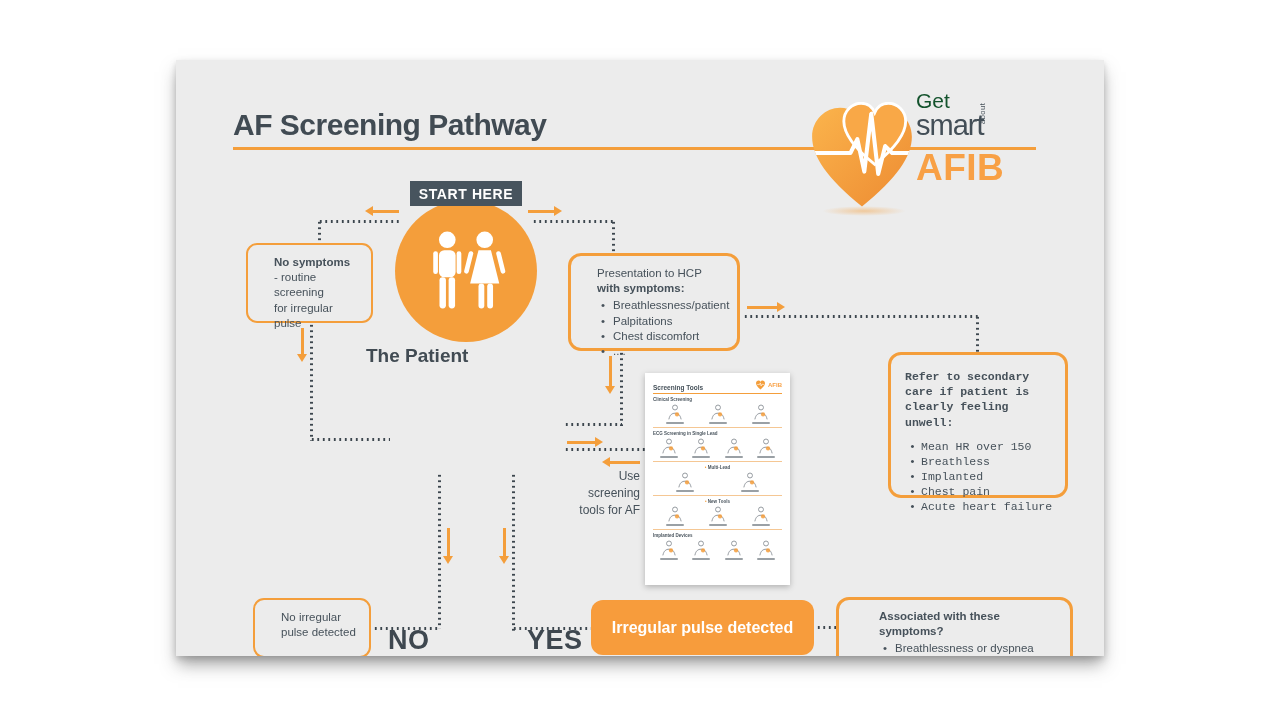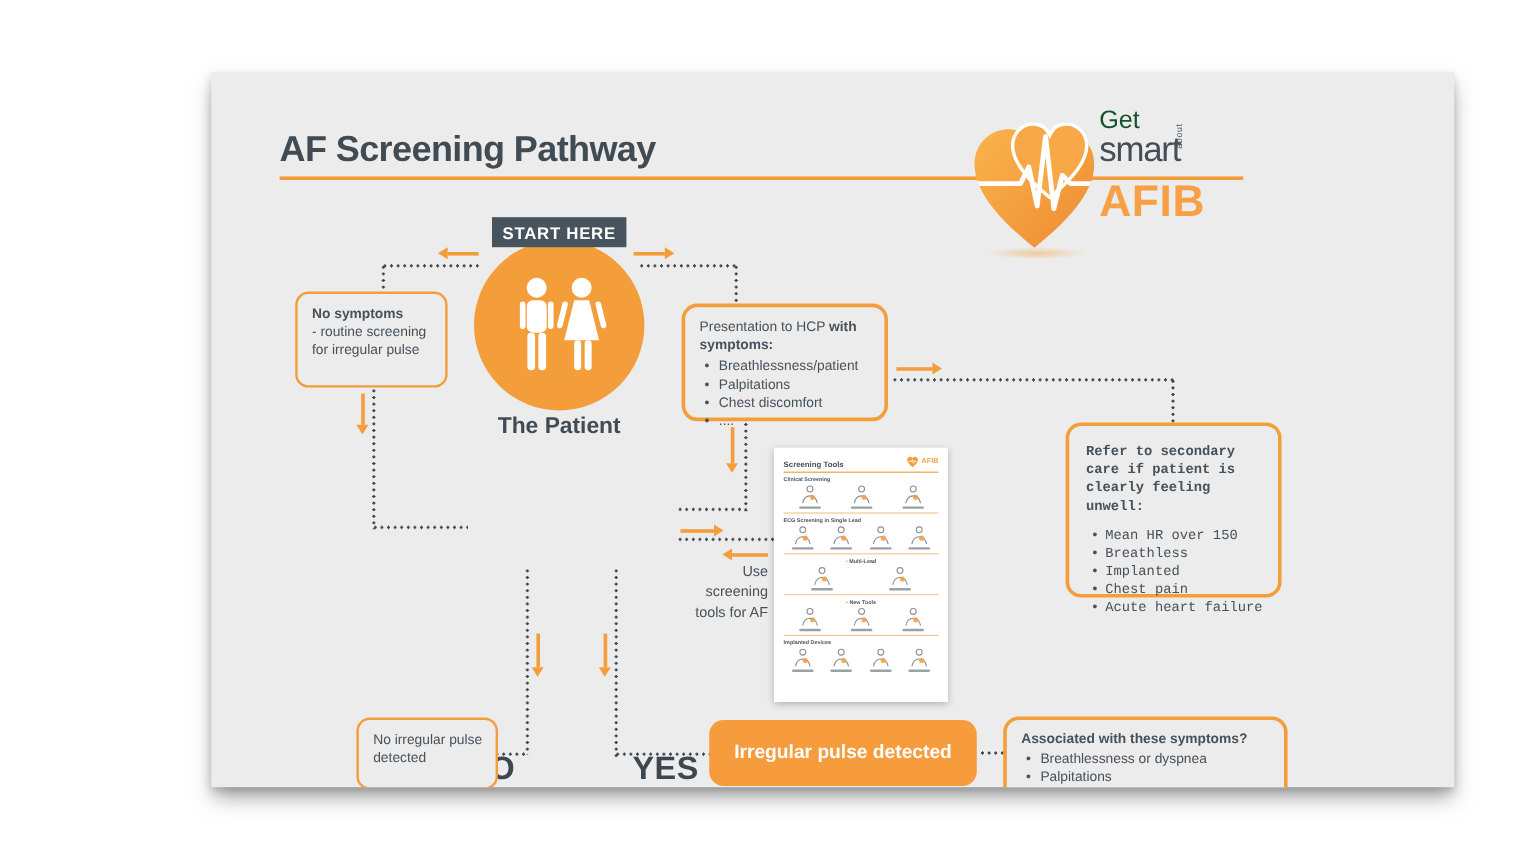--- a/index.html
+++ b/index.html
@@ -1,20 +1,20 @@
 <!DOCTYPE html>
 <html><head>
 <meta charset="utf-8">
 <style>
   * { margin:0; padding:0; box-sizing:border-box; }
   html,body { width:1280px; height:720px; overflow:hidden; }
   body { background:#ffffff; font-family:"Liberation Sans", sans-serif; position:relative; }
 
   .page {
-    position:absolute; left:176px; top:60px; width:1036px; height:596px;
+    position:absolute; left:176px; top:60px; width:928px; height:596px;
     background:#ececec; overflow:hidden;
     box-shadow:0 10px 16px -2px rgba(70,70,70,.5), 0 3px 6px rgba(120,120,120,.3);
   }
 
   
   .title {
     position:absolute; left:57px; top:48px;
     font-size:30px; font-weight:bold; color:#414b53; letter-spacing:-.5px;
   }
   .title-rule { position:absolute; left:57px; top:87px; width:803px; height:2.5px; background:#f49e3b; }
@@ -33,46 +33,46 @@
   .start-badge {
     position:absolute; left:234px; top:121px; width:112px; height:25px;
     background:#47545e; color:#ffffff; font-size:14px; font-weight:bold; letter-spacing:.6px;
     display:flex; align-items:center; justify-content:center; z-index:3;
   }
   .patient-circle {
     position:absolute; left:219px; top:140px; width:142px; height:142px; border-radius:50%;
     background:#f49e3b; display:flex; align-items:center; justify-content:center; z-index:2;
   }
   .patient-label {
-    position:absolute; left:190px; top:285px; width:200px; text-align:center;
+    position:absolute; left:190px; top:285px; width:200px; 
     font-size:19px; font-weight:bold; color:#414b53;
   }
 
   
   .obox {
     position:absolute; border:2.5px solid #f49e3b; border-radius:11px;
     color:#46515a; font-size:11.5px; line-height:1.32; background:#ececec; z-index:2;
   }
   .obox.thick { border-width:3px; border-radius:13px; }
-  .obox .pad { padding:10px 10px 8px 12px; }
+  .obox .pad { padding:10px 10px 8px 26px; }
   .b { font-weight:bold; }
   ul.blist { list-style:none; margin-top:2px; }
   ul.blist li { padding-left:16px; position:relative; }
   ul.blist li::before { content:"•"; position:absolute; left:4px; color:#46515a; }
 
   .box-no-symptoms  { left:70px;  top:183px; width:127px; height:80px; }
   .box-presentation { left:392px; top:193px; width:172px; height:98px; }
   .box-refer        { left:712px; top:292px; width:180px; height:146px; border-radius:16px;font-family:Liberation Mono, monospace; }
   .box-refer .pad   { padding:14px 10px 8px 14px; }
   .box-refer ul.blist { margin-top:9px; }
   .box-question     { left:212px; top:355px; width:174px; height:58px; border-radius:18px; }
   .box-question .pad{ padding:13px 10px 8px 14px; }
-  .box-no-result    { left:77px;  top:538px; width:118px; height:60px;margin-left:44px; }
+  .box-no-result    { left:77px;  top:538px; width:118px; height:60px; }
   .box-associated   { left:660px; top:537px; width:237px; height:88px; }
-  .box-associated .pad { padding:9px 10px 20px 12px; }
+  .box-associated .pad { padding:9px 10px 20px 12px;margin-left:28px; }
 
   .use-tools {
     position:absolute; left:398px; top:408px; width:66px; text-align:right;
     font-size:12px; line-height:1.4; color:#46515a;
   }
 
   .no-label, .yes-label {
     position:absolute; top:565px; font-size:27px; font-weight:800; color:#3e474f; letter-spacing:.5px;
   }
   .no-label  { left:212px; }

